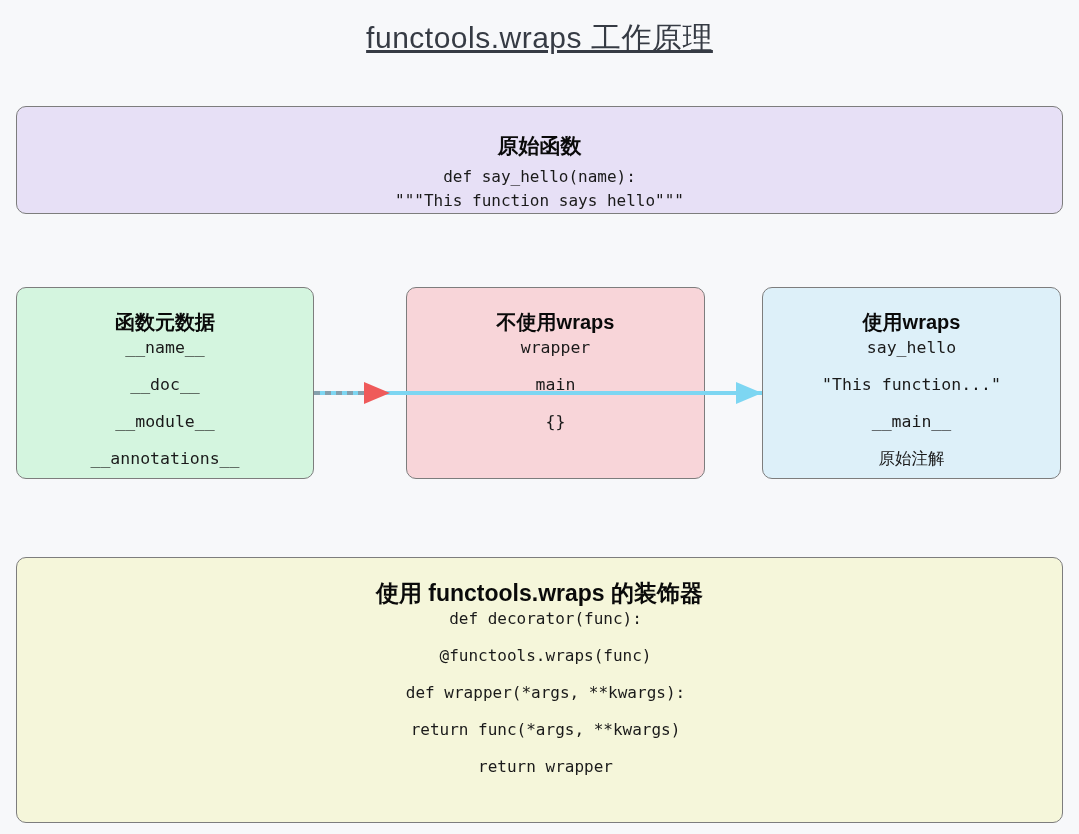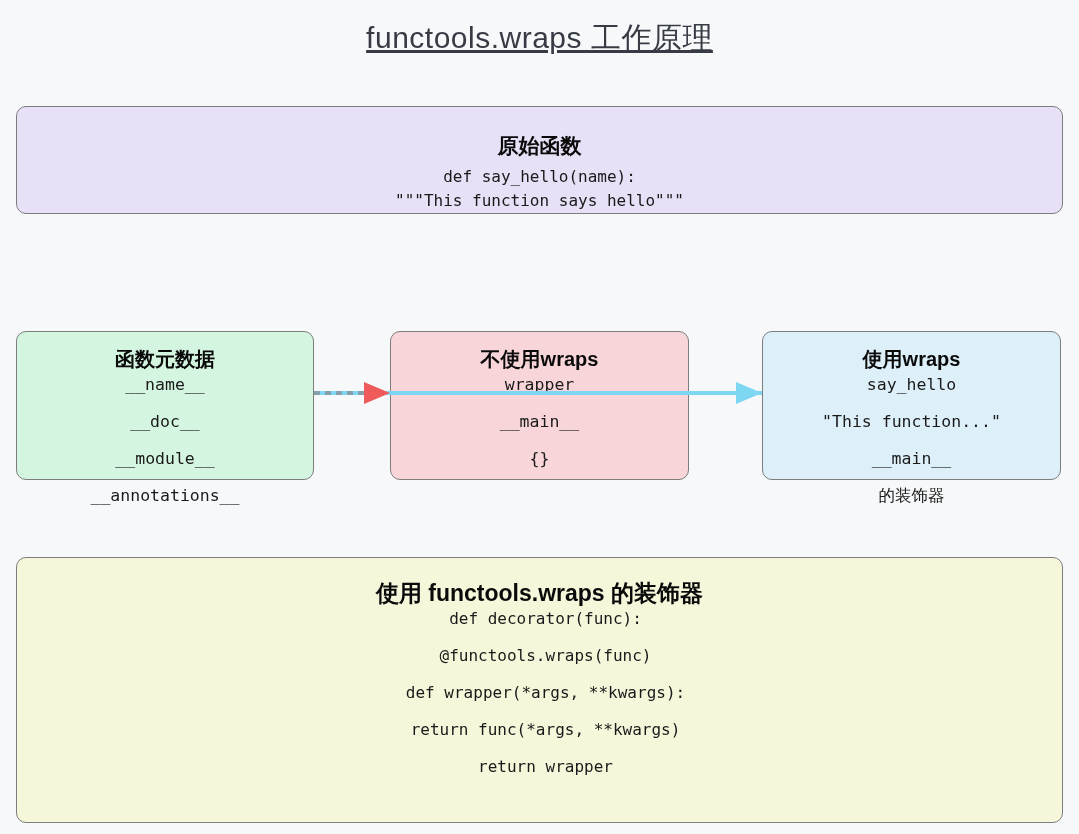--- a/index.html
+++ b/index.html
@@ -39,27 +39,27 @@
 
   
   .box-original { left: 16px; top: 106px; width: 1047px; height: 108px;
     background: #e7e0f6; padding-top: 25px; }
   .box-original .node-title { font-size: 21px; line-height: 28px; }
   .box-original .code-line { font-size: 16px; }
   .box-original .code-line:nth-of-type(1) { margin-top: 19px; }
   .box-original .code-line:nth-of-type(2) { margin-top: 5px; }
 
   
-  .mid { top: 287px; height: 149px; padding-top: 14px; margin-top: 44px; }
+  .mid { top: 287px; height: 192px; padding-top: 21px; }
   .mid .node-title { font-size: 20px; line-height: 27px; }
   .mid .code-line { font-size: 16.5px; text-align: center; }
   .mid .code-line:nth-of-type(1) { margin-top: 21px; }
   .mid .code-line + .code-line { margin-top: 13px; }
   .box-metadata      { left: 16px;  width: 298px; background: #d4f5df; }
-  .box-without-wraps { left: 390px; width: 299px; background: #f8d5d9; }
+  .box-without-wraps { left: 406px; width: 299px; background: #f8d5d9; }
   .box-with-wraps    { left: 762px; width: 299px; background: #ddf0f9; }
 
   
   .box-decorator { left: 16px; top: 557px; width: 1047px; height: 266px;
     background: #f5f6da; padding-top: 21px; }
   .box-decorator .node-title { font-size: 23px; line-height: 28px; }
   .box-decorator .code-line { font-size: 16px; margin-left: 12px; }
   .box-decorator .code-line:nth-of-type(1) { margin-top: 19px; }
   .box-decorator .code-line + .code-line { margin-top: 13px; }
 
@@ -110,21 +110,21 @@
     <div class="code-line">wrapper</div>
     <div class="code-line">__main__</div>
     <div class="code-line">{}</div>
   </div>
 
   <div class="node mid box-with-wraps">
     <div class="node-title">使用wraps</div>
     <div class="code-line">say_hello</div>
     <div class="code-line">"This function..."</div>
     <div class="code-line">__main__</div>
-    <div class="code-line">的装饰器</div>
+    <div class="code-line">原始注解</div>
   </div>
 
   <div class="node box-decorator">
     <div class="node-title">使用 functools.wraps 的装饰器</div>
     <div class="code-line">def decorator(func):</div>
     <div class="code-line">@functools.wraps(func)</div>
     <div class="code-line">def wrapper(*args, **kwargs):</div>
     <div class="code-line">return func(*args, **kwargs)</div>
     <div class="code-line">return wrapper</div>
   </div>

